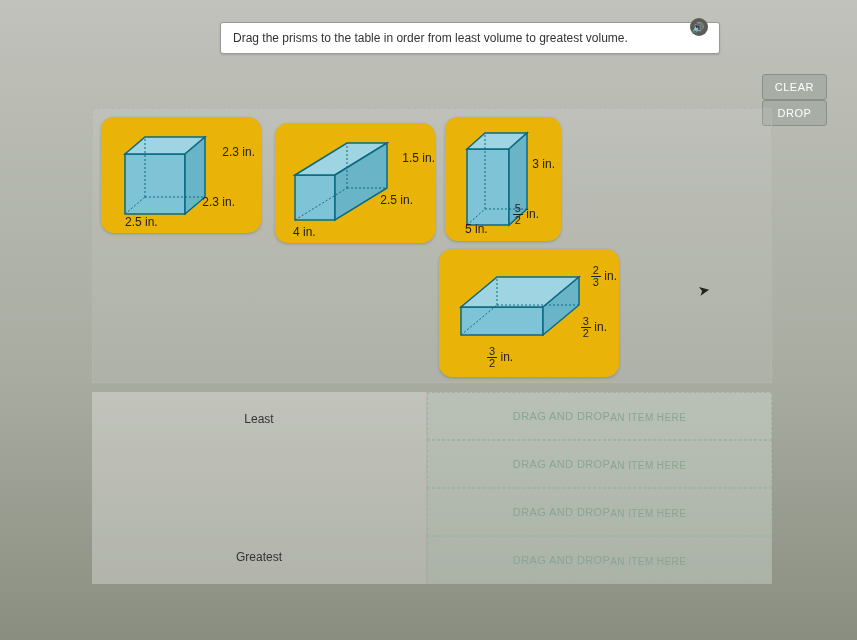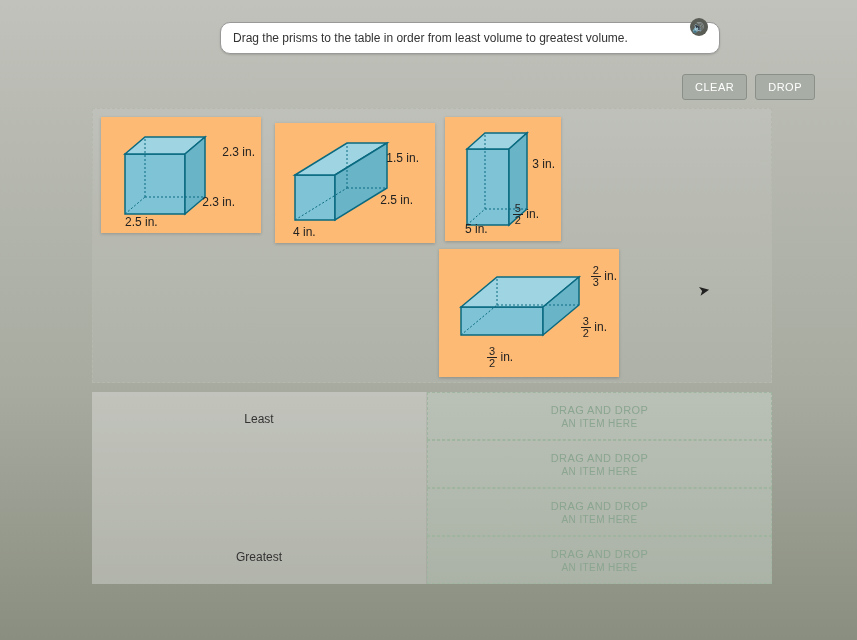--- a/index.html
+++ b/index.html
@@ -10,21 +10,21 @@
       position: relative;
       overflow: hidden;
     }
     .instruction-box {
       position: absolute;
       top: 22px;
       left: 220px;
       width: 500px;
       background: #fff;
       border: 1px solid #999;
-      border-radius: 10px;
+      border-radius: 3px;
       padding: 8px 12px;
       font-size: 12px;
       color: #333;
       box-shadow: 0 1px 2px rgba(0,0,0,0.15);
     }
     .audio-icon {
       position: absolute;
       top: 18px;
       left: 690px;
       width: 18px;
@@ -33,23 +33,23 @@
       border-radius: 50%;
       display: flex;
       align-items: center;
       justify-content: center;
       color: #ccc;
       font-size: 10px;
     }
     .top-buttons {
       position: absolute;
       top: 74px;
-      right: 42px;
-      display: flex;
-      gap: 8px;
+      right: 30px;
+      display: flex;
+      flex-direction: column;
     }
     .btn {
       background: #a8aea6;
       border: 1px solid #8a9087;
       color: #fff;
       font-size: 11px;
       padding: 6px 12px;
       border-radius: 3px;
       cursor: pointer;
       letter-spacing: 0.5px;
@@ -58,23 +58,24 @@
       position: absolute;
       top: 108px;
       left: 92px;
       width: 680px;
       height: 275px;
       border: 1px dashed #b5b8ad;
       background: rgba(255,255,255,0.08);
     }
     .prism-card {
       position: absolute;
-      background: #fdba74;
+      background: #eab308;
       padding: 6px;
       box-shadow: 0 1px 3px rgba(0,0,0,0.2);
+      border-radius: 13px;
     }
     .prism-card svg { display: block; }
     .dim-label {
       position: absolute;
       font-size: 12px;
       color: #222;
       white-space: nowrap;
     }
     .frac {
       display: inline-block;
@@ -109,21 +110,21 @@
     .drop-col {
       flex: 1;
       display: flex;
       flex-direction: column;
     }
     .drop-slot {
       flex: 1;
       border: 1px dashed #9fb5a0;
       background: rgba(220,235,225,0.35);
       display: flex;
-      flex-direction: column;
+      flex-direction: row;
       align-items: center;
       justify-content: center;
       color: #8aa590;
       font-size: 11px;
       letter-spacing: 0.4px;
       min-height: 48px;
     }
     .drop-slot .l2 { font-size: 10px; margin-top: 2px; }
     .cursor-ptr {
       position: absolute;
@@ -163,21 +164,21 @@
 
   <div class="prism-card" style="left:182px; top:14px; width:160px; height:120px;">
     <svg width="110" height="90" viewBox="0 0 110 90" style="margin:6px 0 0 6px">
       <polygon points="8,40 48,40 48,85 8,85" fill="#7fc4d6" stroke="#0a6a80" stroke-width="1.5"></polygon>
       <polygon points="8,40 60,8 100,8 48,40" fill="#9fd4e2" stroke="#0a6a80" stroke-width="1.5"></polygon>
       <polygon points="48,40 100,8 100,53 48,85" fill="#6ab4c8" stroke="#0a6a80" stroke-width="1.5"></polygon>
       <line x1="8" y1="85" x2="60" y2="53" stroke="#0a6a80" stroke-width="1" stroke-dasharray="2,2"></line>
       <line x1="60" y1="53" x2="60" y2="8" stroke="#0a6a80" stroke-width="1" stroke-dasharray="2,2"></line>
       <line x1="60" y1="53" x2="100" y2="53" stroke="#0a6a80" stroke-width="1" stroke-dasharray="2,2"></line>
     </svg>
-    <span class="dim-label" style="right:16px; top:28px">1.5 in.</span>
+    <span class="dim-label" style="right:0; top:28px">1.5 in.</span>
     <span class="dim-label" style="right:22px; bottom:36px">2.5 in.</span>
     <span class="dim-label" style="left:18px; bottom:4px">4 in.</span>
   </div>
 
   <div class="prism-card" style="left:352px; top:8px; width:116px; height:124px;">
     <svg width="86" height="104" viewBox="0 0 86 104" style="margin:4px 0 0 8px">
       <polygon points="8,22 50,22 50,98 8,98" fill="#7fc4d6" stroke="#0a6a80" stroke-width="1.5"></polygon>
       <polygon points="8,22 26,6 68,6 50,22" fill="#9fd4e2" stroke="#0a6a80" stroke-width="1.5"></polygon>
       <polygon points="50,22 68,6 68,82 50,98" fill="#6ab4c8" stroke="#0a6a80" stroke-width="1.5"></polygon>
       <line x1="8" y1="98" x2="26" y2="82" stroke="#0a6a80" stroke-width="1" stroke-dasharray="2,2"></line>

